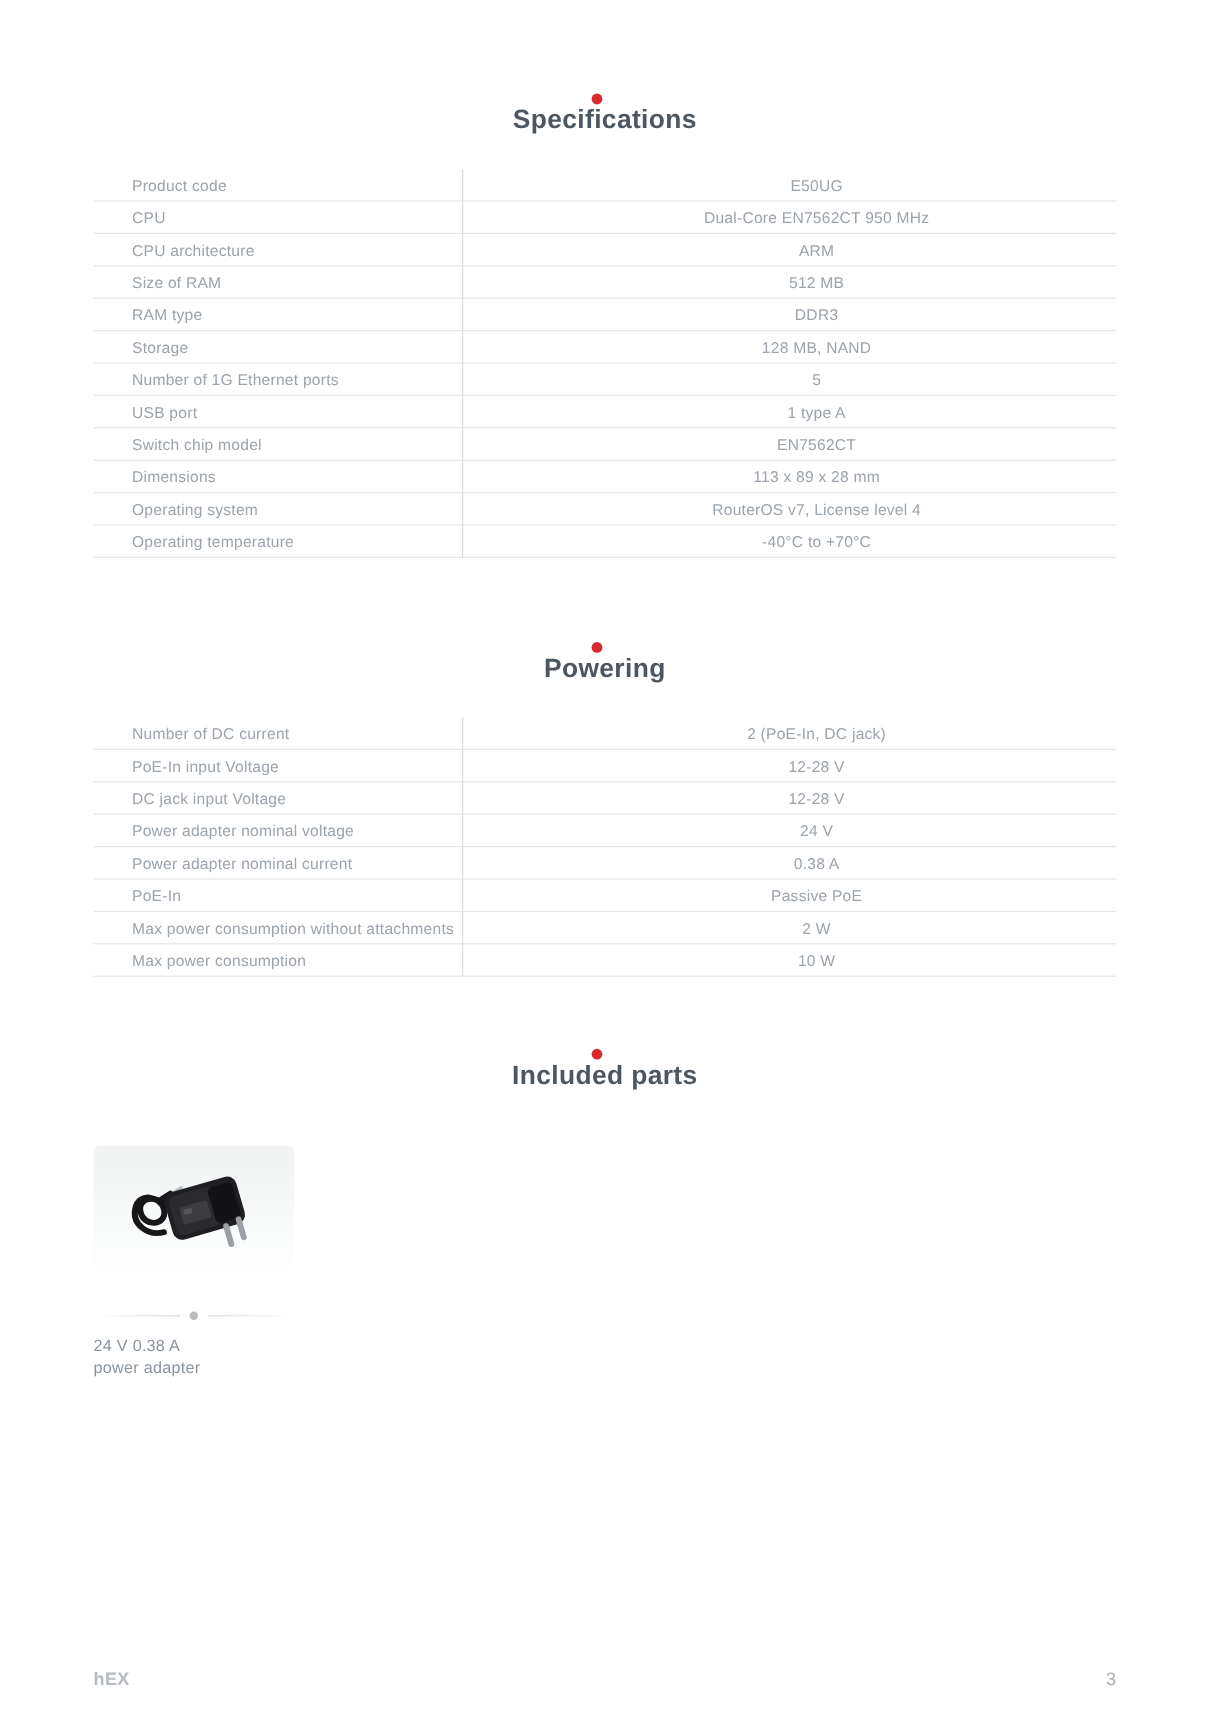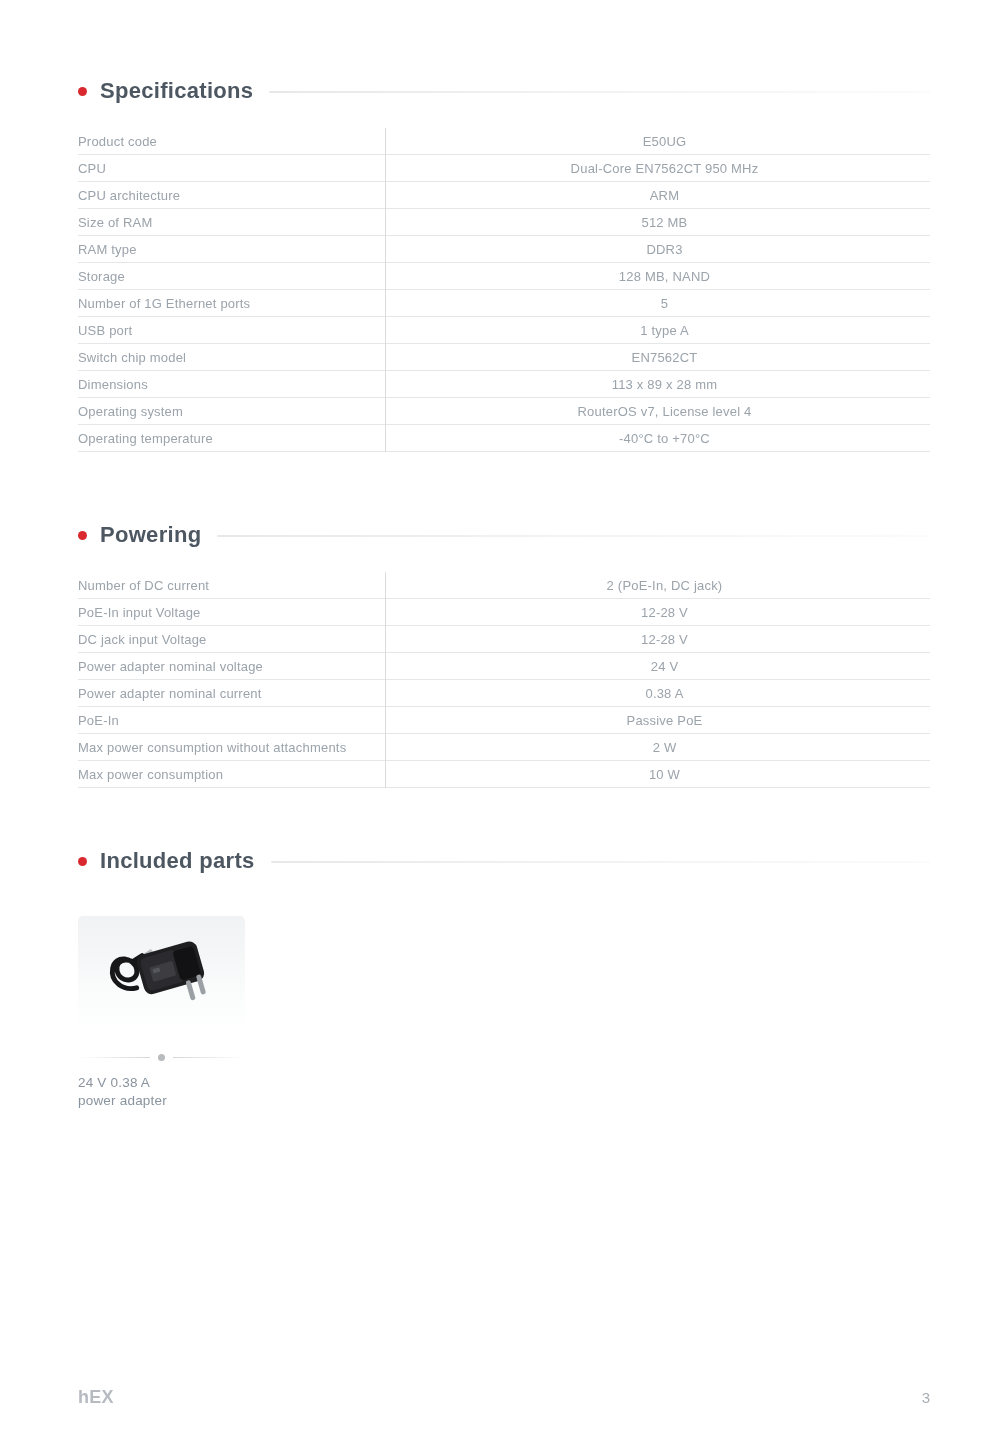--- a/index.html
+++ b/index.html
@@ -14,20 +14,21 @@
     height: 1440px;
     background: #ffffff;
     overflow: hidden;
   }
   .content { padding: 0 78px; }
 
   
   .section-header {
     display: flex;
     align-items: center;
+    flex-direction: column;
   }
   .section-header.first { padding-top: 78px; }
   .bullet {
     width: 9px; height: 9px;
     border-radius: 50%;
     background: #d9292f;
     flex: 0 0 auto;
     margin-right: 13px;
   }
   .section-title {
@@ -68,20 +69,21 @@
     font-size: 13px;
     letter-spacing: 0.2px;
     color: #9ba3ab;
   }
   .spec-label {
     width: 307px;
     flex: 0 0 auto;
     padding-right: 16px;
     white-space: nowrap;
     overflow: hidden;
+    margin-left: 32px;
   }
   .spec-value {
     flex: 1 1 auto;
     padding-left: 14px;
     white-space: nowrap;
     overflow: hidden;
     text-align: center;
   }
 
   .section-gap-1 { margin-top: 70px; }
@@ -142,21 +144,21 @@
   .page-footer {
     position: absolute;
     left: 78px;
     right: 78px;
     bottom: 32px;
     display: flex;
     justify-content: space-between;
     align-items: baseline;
   }
   .footer-product {
-    font-size: 18px;
+    font-size: 15px;
     font-weight: bold;
     color: #b6bbc1;
     letter-spacing: 0.3px;
   }
   .footer-page-number {
     font-size: 15px;
     color: #a8aeb4;
   }
 </style>
 </head>

